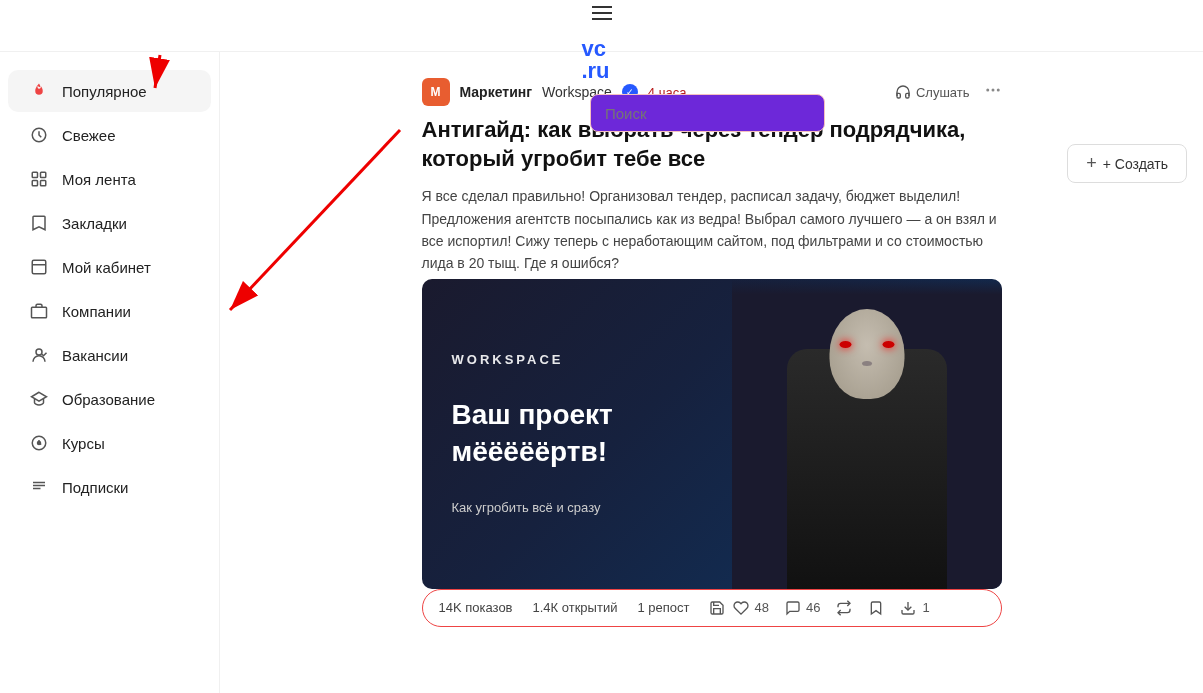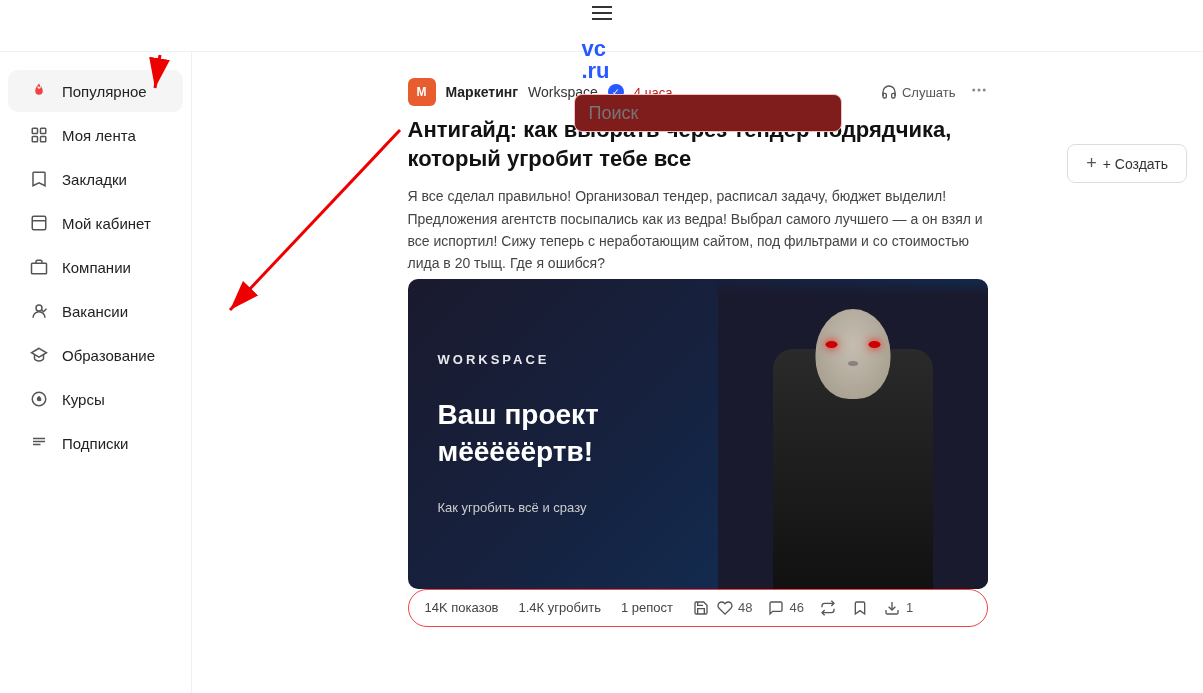--- a/index.html
+++ b/index.html
@@ -56,23 +56,23 @@
       flex: 1;
       max-width: 560px;
       margin-left: 200px;
     }
     .search-bar input {
       width: 100%;
       height: 38px;
       border: 1.5px solid #f5c0c0;
       border-radius: 8px;
       padding: 0 14px;
-      font-size: 18px;
+      font-size: 15px;
       color: #bbb;
-      background: #7f1d1d;
+      background: #6d28d9;
       outline: none;
       margin-left: 6px;
     }
     .create-btn {
       margin-left: auto;
       background: #fff;
       border: 1.5px solid #ddd;
       border-radius: 8px;
       padding: 8px 18px;
       font-size: 14px;
@@ -80,21 +80,21 @@
       cursor: pointer;
       display: flex;
       align-items: center;
       gap: 6px;
       color: #333;
     }
     .create-btn .plus { font-size: 18px; color: #555; }
 
     
     .sidebar {
-      width: 192px;
+      width: 220px;
       padding-top: 68px;
       padding-left: 0;
       border-right: 1px solid #f0f0f0;
       flex-shrink: 0;
     }
     .sidebar-item {
       display: flex;
       align-items: center;
       gap: 12px;
       padding: 10px 20px;
@@ -338,20 +338,29 @@
 
   <div class="sidebar-item active">
     <span class="sidebar-icon">
       <svg width="18" height="18" viewBox="0 0 24 24" fill="none" stroke="#e44" stroke-width="2">
         <path d="M12 2c0 0-5 5-5 10a5 5 0 0010 0c0-3-2-6-2-6s-1 3-3 3-2-2-2-4c0 0 2 2 4 2 0-2-2-5-2-5z" fill="#e44" stroke="none"></path>
       </svg>
     </span>
     <span>Популярное</span>
   </div>
 
+  <div class="sidebar-item">
+    <span class="sidebar-icon">
+      <svg width="18" height="18" viewBox="0 0 24 24" fill="none" stroke="#555" stroke-width="2">
+        <circle cx="12" cy="12" r="9"></circle>
+          <path d="M12 7v5l3 3"></path>
+      </svg>
+    </span>
+    <span>Свежее</span>
+  </div>
 
   <div class="sidebar-item">
     <span class="sidebar-icon">
       <svg width="18" height="18" viewBox="0 0 24 24" fill="none" stroke="#555" stroke-width="2">
         <rect x="3" y="3" width="7" height="7" rx="1"></rect>
           <rect x="14" y="3" width="7" height="7" rx="1"></rect>
           <rect x="3" y="14" width="7" height="7" rx="1"></rect>
           <rect x="14" y="14" width="7" height="7" rx="1"></rect>
       </svg>
     </span>
@@ -483,21 +492,21 @@
           </div>
 
           <div style="position:absolute; top:52px; left:50%; transform:translateX(-50%); width:10px; height:5px; background:#8a8080; border-radius:50%;"></div>
         </div>
       </div>
     </div>
 
     <div class="stats-bar">
       <div class="stats-top">
         <span class="stat-item">14K показов</span>
-        <span class="stat-item">1.4К угробить</span>
+        <span class="stat-item">1.4К открытий</span>
         <span class="stat-item">1 репост</span>
         <div class="stats-right-area">
           <button class="action-btn">
             <svg width="16" height="16" viewBox="0 0 24 24" fill="none" stroke="#555" stroke-width="2">
               <path d="M19 21H5a2 2 0 01-2-2V5a2 2 0 012-2h11l5 5v11a2 2 0 01-2 2z"></path>
                 <path d="M17 21v-8H7v8"></path>
                 <path d="M7 3v5h8"></path>
             </svg>
           </button>
         </div>

